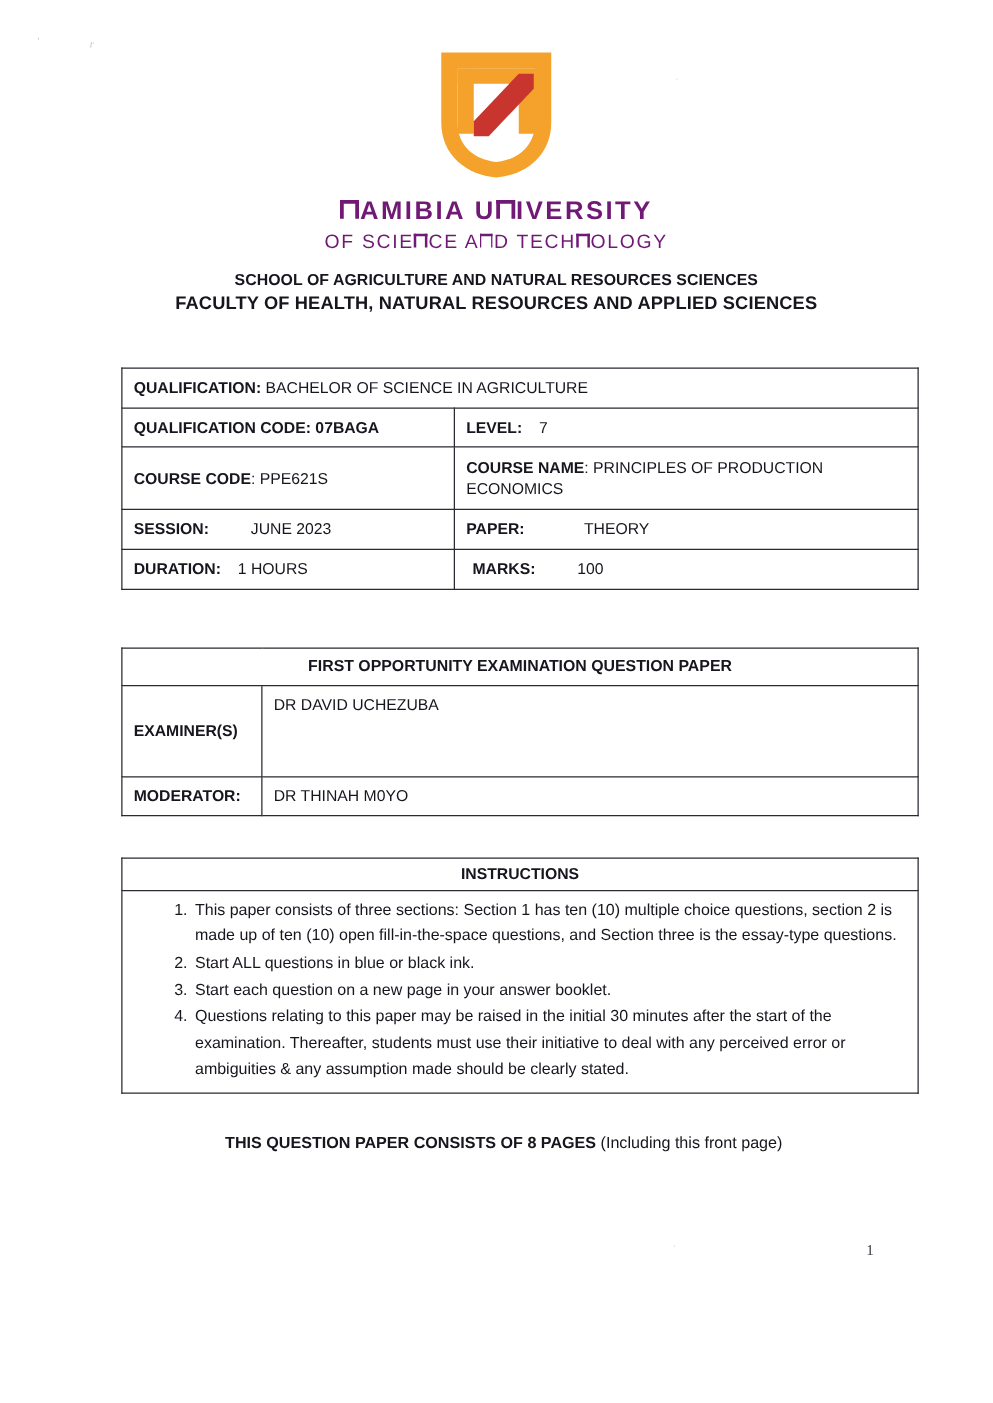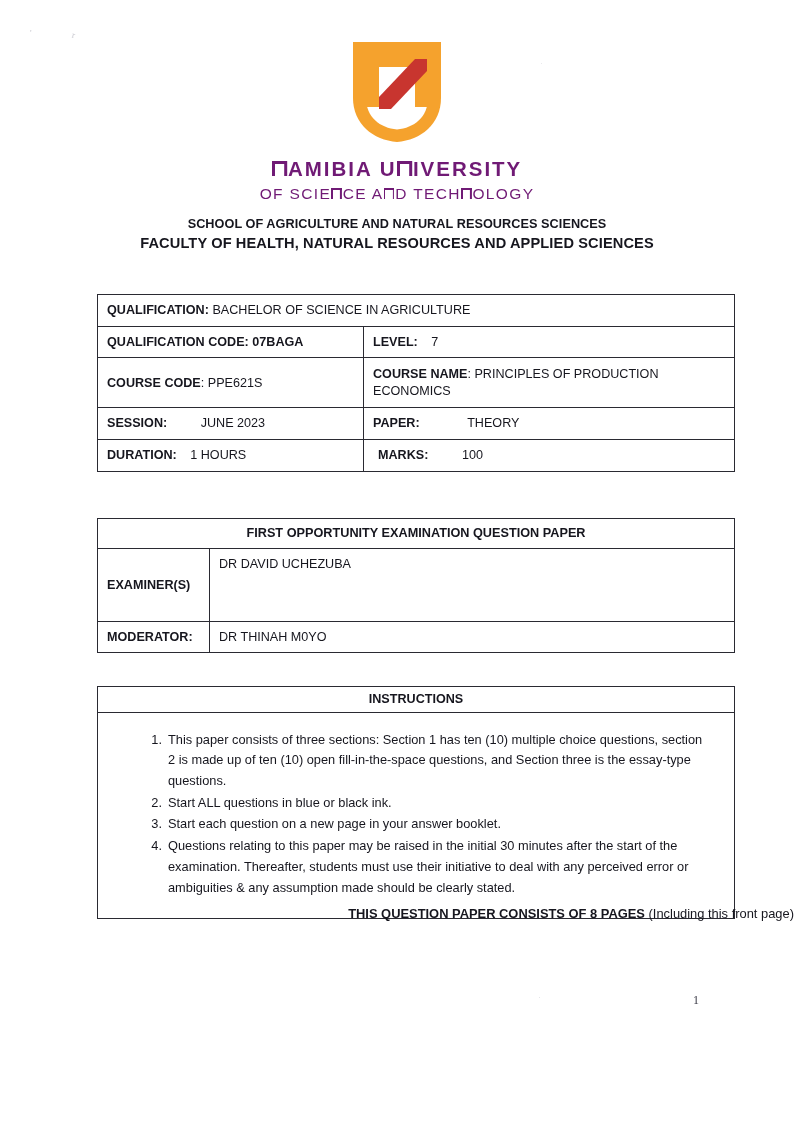--- a/index.html
+++ b/index.html
@@ -170,21 +170,21 @@
     top: 686px;
     width: 637px;
   }
   #instructions-table .hdr .cell {
     text-align: center;
     font-weight: bold;
     font-size: 12.6px;
     padding: 4px 9px;
   }
   .instr-list {
-    margin: 12px;
+    margin: 0;
     padding: 5px 12px 7px 0;
     list-style: none;
     counter-reset: instr;
   }
   .instr-list li {
     counter-increment: instr;
     position: relative;
     padding-left: 58px;
     font-size: 12.8px;
     line-height: 1.62;
@@ -196,21 +196,21 @@
     left: 30px;
     width: 22px;
     text-align: right;
   }
 
   
   .consists {
     position: absolute;
     left: 12px; right: 0;
     top: 906px;
-    text-align: right;
+    text-align: center;
     font-size: 12.9px;
     color: #16161e;
   }
   .consists .strong { font-weight: bold; }
 
   .page-number {
     position: absolute;
     left: 693px;
     top: 993px;
     font-size: 12px;

